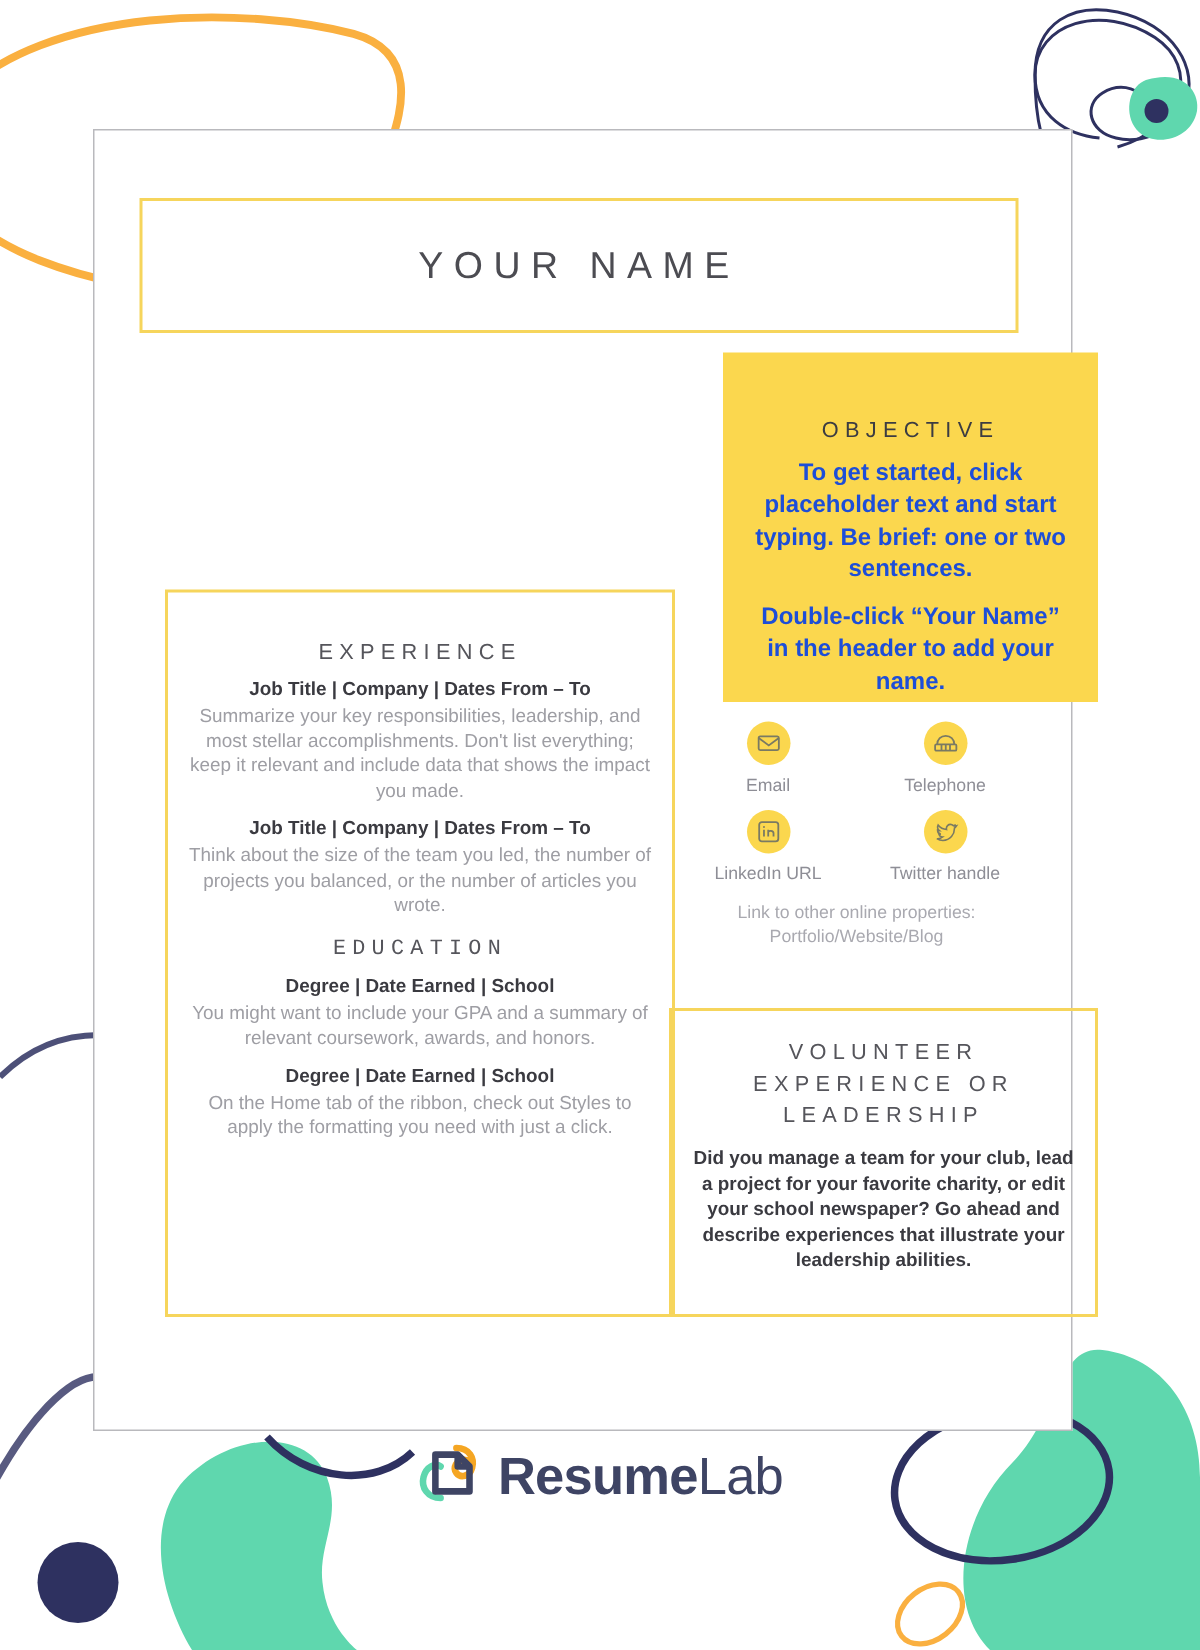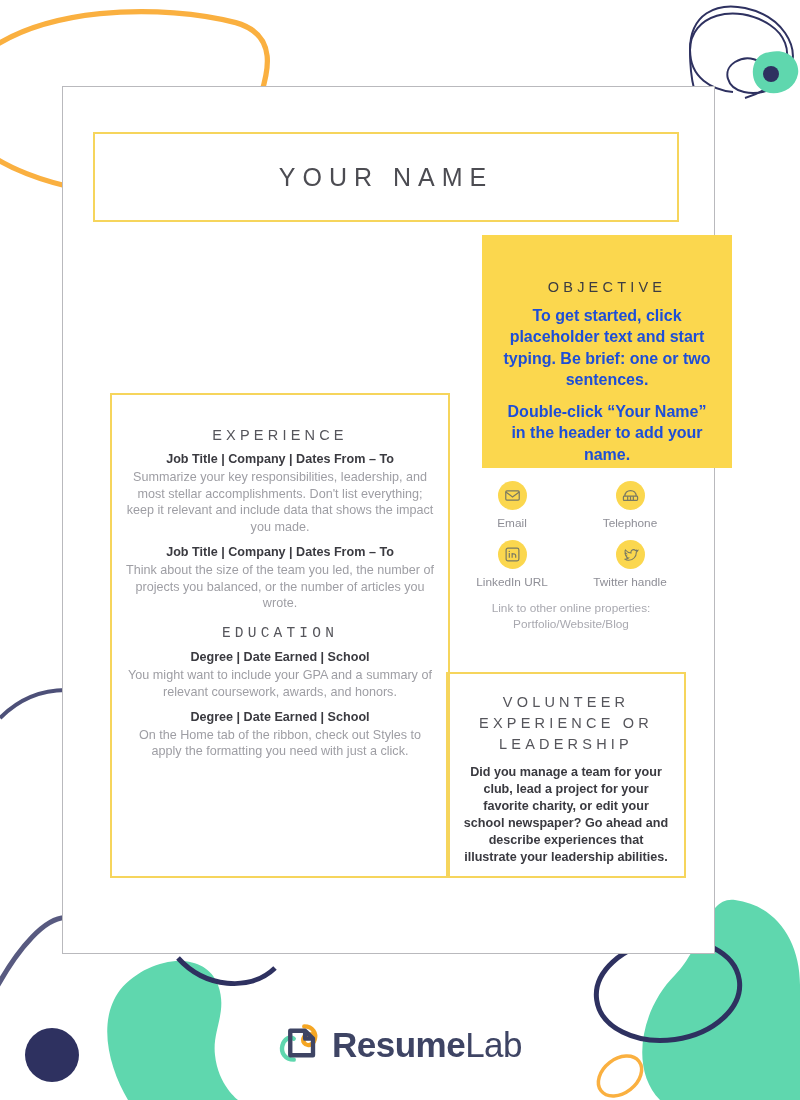--- a/index.html
+++ b/index.html
@@ -166,21 +166,21 @@
     color: #a9a9b0;
     line-height: 1.35;
     margin-top: 12px;
   }
 
   
   .vol-box {
     position: absolute;
     left: 383px;
     top: 585px;
-    width: 240px;
+    width: 286px;
     height: 206px;
     border: 2px solid #f6d55c;
     box-sizing: border-box;
     padding: 18px 14px 0 14px;
     text-align: center;
   }
   .vol-box .sec-title {
     line-height: 1.45;
     margin-bottom: 9px;
   }
@@ -189,21 +189,21 @@
     font-size: 12.6px;
     font-weight: bold;
     color: #3a3a40;
     line-height: 1.35;
   }
 
   
   .footer {
     position: absolute;
     left: 0;
-    top: 1022px;
+    top: 961px;
     width: 800px;
     display: flex;
     align-items: center;
     justify-content: center;
     gap: 12px;
     z-index: 3;
   }
   .logo-text {
     font-size: 35px;
     color: #3e4464;

